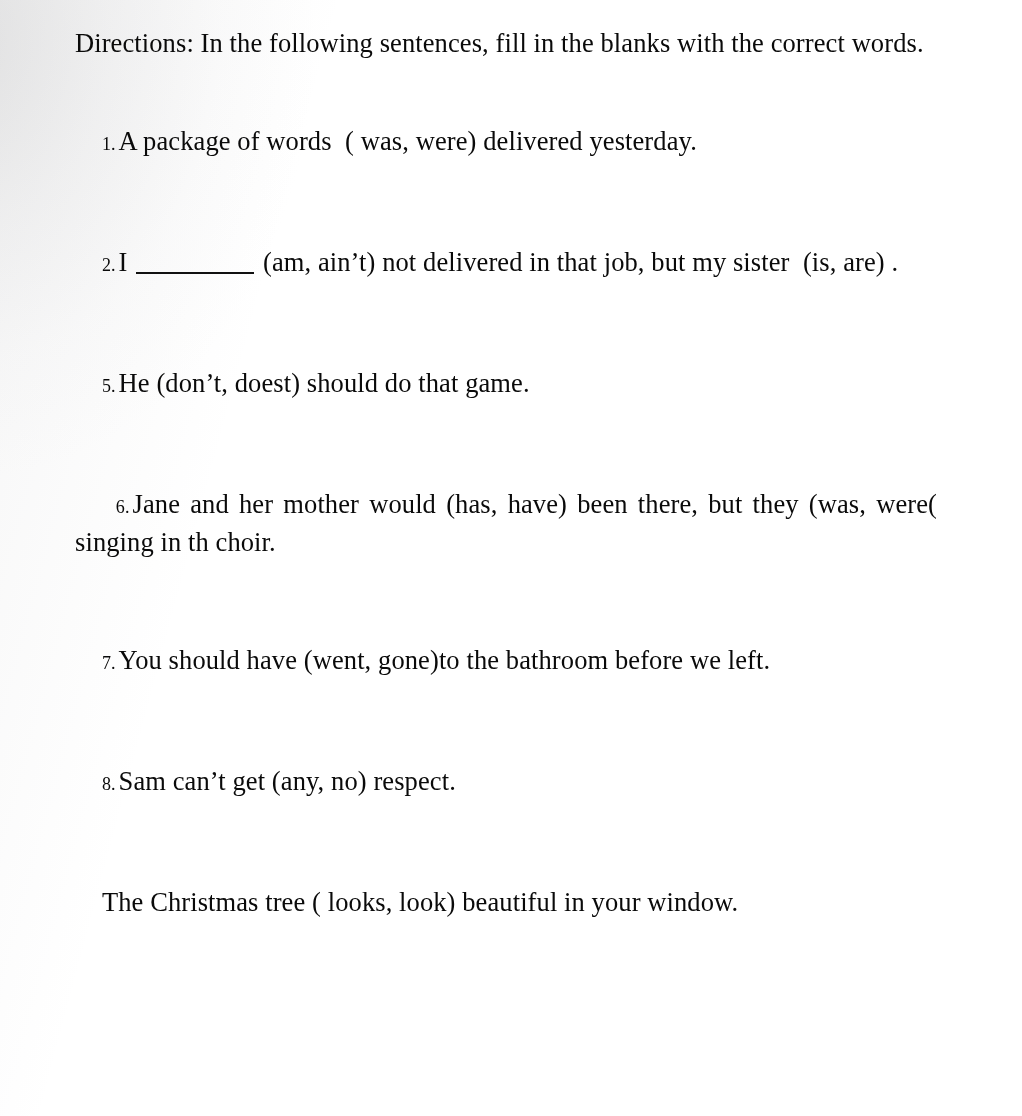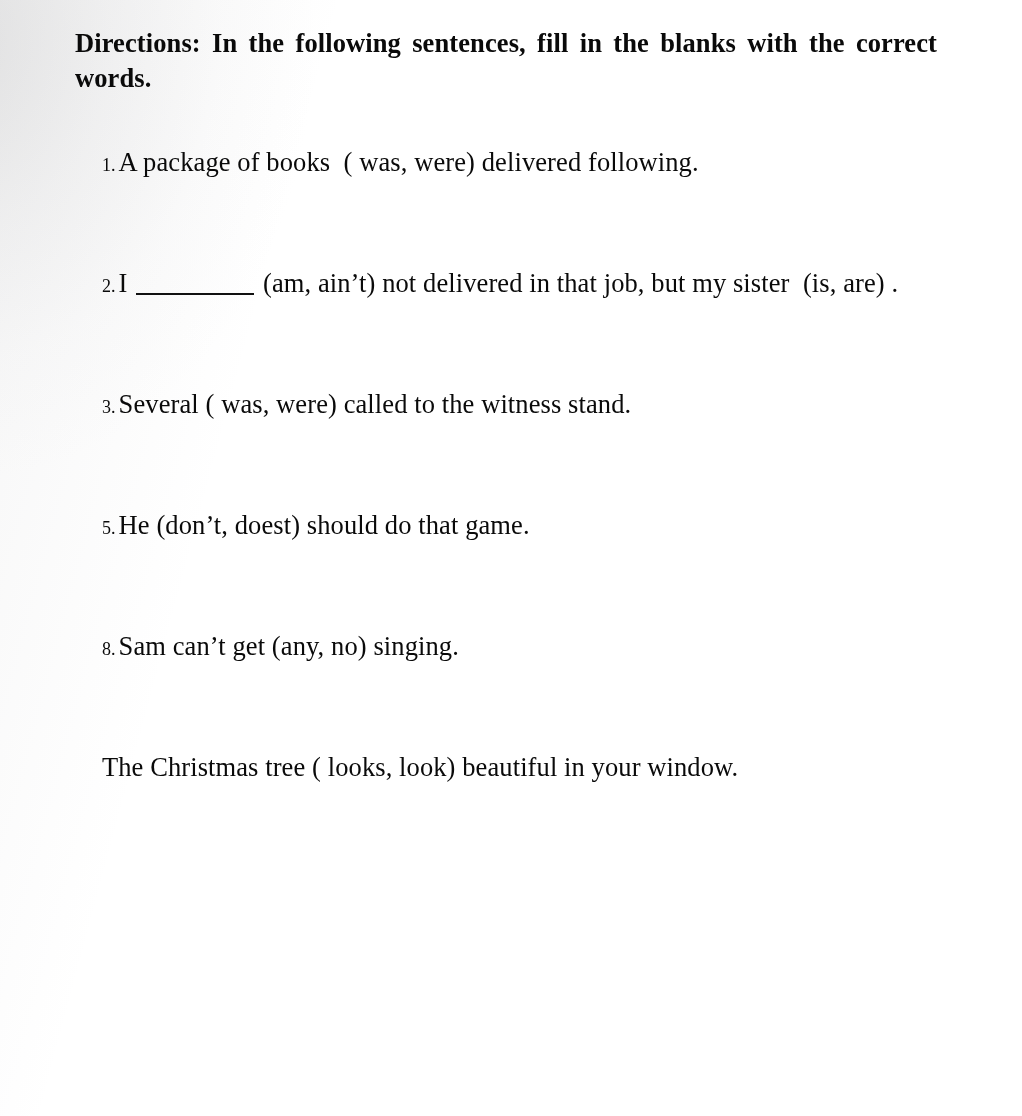--- a/index.html
+++ b/index.html
@@ -41,22 +41,21 @@
     text-justify: inter-word;
     font-size: 26.5px;
     line-height: 35px;
     margin: 0 0 13px 0;
     letter-spacing: 0.1px;
     white-space: pre-wrap;
   }
   .para:last-child { margin-bottom: 0; }
 
   .directions {
-    margin-bottom: 14px;
-    font-weight: bold;
+    margin-bottom: 28px;
   }
 
   .item {
     display: block;
   }
   .item-num {
     font-size: 18px;
     line-height: 35px;
     vertical-align: baseline;
     padding-right: 3px;
@@ -76,39 +75,42 @@
 </head>
 <body>
 
 <div id="page-shading"></div>
 
 <div id="worksheet">
 
   <p class="para directions">Directions: In the following sentences, fill in the blanks with the correct words.</p>
 
   <p class="para item">
-    <span class="item-num">1.</span><span class="item-text">A package of books  ( was, were) delivered following.</span>
+    <span class="item-num">1.</span><span class="item-text">A package of words  ( was, were) delivered yesterday.</span>
   </p>
 
   <p class="para item">
     <span class="item-num">2.</span><span class="item-text">I </span><span class="blank"></span><span class="item-text"> (am, ain’t) not delivered in that job, but my sister  (is, are) .</span>
   </p>
 
-  <p class="para item">
-    <span class="item-num">3.</span><span class="item-text">Several ( was, were) called to the witness stand.</span>
-  </p>
 
 
   <p class="para item">
     <span class="item-num">5.</span><span class="item-text">He (don’t, doest) should do that game.</span>
   </p>
 
-
+  <p class="para item">
+    <span class="item-num">6.</span><span class="item-text">Jane and her mother would (has, have) been there, but they (was, were( singing in th choir.</span>
+  </p>
 
   <p class="para item">
-    <span class="item-num">8.</span><span class="item-text">Sam can’t get (any, no) singing.</span>
+    <span class="item-num">7.</span><span class="item-text">You should have (went, gone)to the bathroom before we left.</span>
+  </p>
+
+  <p class="para item">
+    <span class="item-num">8.</span><span class="item-text">Sam can’t get (any, no) respect.</span>
   </p>
 
   <p class="para item">
     <span class="item-text">The Christmas tree ( looks, look) beautiful in your window.</span>
   </p>
 
 </div>
 
 </body></html>

